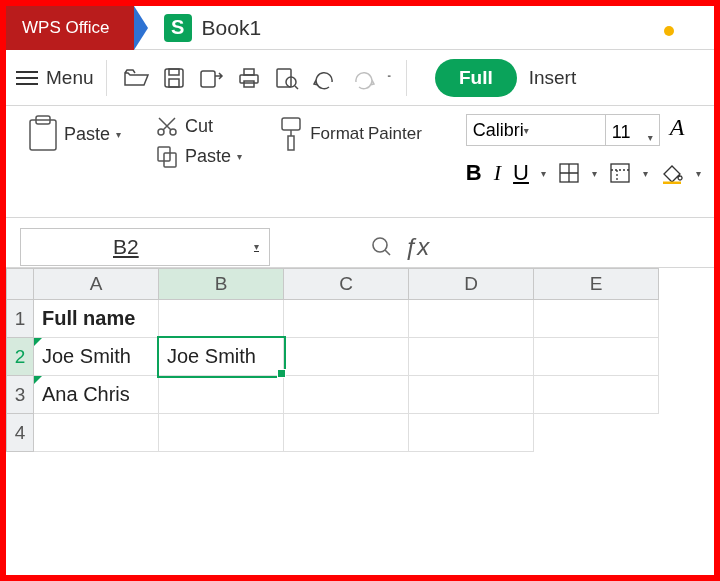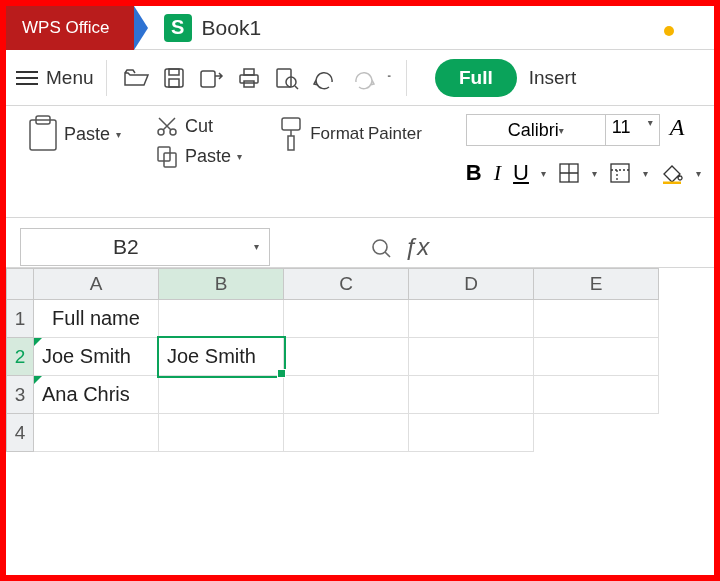--- a/index.html
+++ b/index.html
@@ -24,45 +24,45 @@
   .qat-btn { padding: 3px; cursor: pointer; }
   .tab-area { display: flex; align-items: center; gap: 12px; margin-left: 16px; }
   .home-tab { background: #0aa35a; color: #fff; padding: 8px 24px; border-radius: 22px; font-size: 19px; font-weight: bold; }
   .plain-tab { font-size: 19px; color: #333; }
   
   .ribbon-tools { display: flex; align-items: flex-start; padding: 8px 0 12px 0; height: 112px; gap: 8px; }
   .tool-group { display: flex; flex-direction: column; gap: 6px; padding: 0 6px; }
   .tool-col { display: flex; align-items: center; justify-content: center; gap: 4px; padding: 0 20px; font-size: 17px; color: #333; }
   .tool-row { display: flex; align-items: center; gap: 6px; font-size: 18px; color: #333; }
   .ribbon-tools .sep { width: 1px; height: 86px; background: #dcdcdc; align-self: center; }
-  .font-name { width: 140px; height: 32px; border: 1px solid #c6c6c6; padding: 2px 6px; font-size: 18px; display: flex; align-items: center; justify-content: center; }
-  .font-size { width: 54px; height: 32px; border: 1px solid #c6c6c6; border-left: none; padding: 2px 6px; font-size: 18px; display: flex; align-items: flex-start; justify-content: space-between; }
+  .font-name { width: 140px; height: 32px; border: 1px solid #c6c6c6; padding: 2px 6px; font-size: 18px; display: flex; align-items: center; justify-content: flex-start; }
+  .font-size { width: 54px; height: 32px; border: 1px solid #c6c6c6; border-left: none; padding: 2px 6px; font-size: 18px; display: flex; align-items: flex-end; justify-content: space-between; }
   .font-controls { display: flex; }
   .font-row2 { display: flex; gap: 12px; align-items: center; margin-top: 8px; }
   .font-row2 svg { stroke: #333; }
   .tri { font-size: 10px; color: #555; }
   
   .namebox-row { display: flex; align-items: center; height: 50px; border-bottom: 1px solid #d6d6d6; padding: 14px 4px 6px 4px; }
-  .namebox { width: 250px; height: 38px; border: 1px solid #c6c6c6; display: flex; align-items: center; justify-content: space-between; padding: 0 10px 0 92px; font-size: 21px; color: #333; margin-left: 10px; }
-  .fx-area { display: flex; align-items: flex-end; gap: 10px; margin-left: 100px; position: relative; }
+  .namebox { width: 250px; height: 38px; border: 1px solid #c6c6c6; display: flex; align-items: center; justify-content: space-between; padding: 0 10px 0 92px; font-size: 21px; color: #333; margin-left: 10px; text-decoration: underline; }
+  .fx-area { display: flex; align-items: center; gap: 10px; margin-left: 100px; position: relative; }
   .fx-label { font-size: 24px; font-style: italic; color: #555; }
   .formula-box { font-size: 21px; color: #333; padding: 4px 18px; position: relative; }
   .red-ellipse { position: absolute; border: 4px solid #e21a1a; border-radius: 50%; width: 188px; height: 56px; left: -10px; top: -10px; pointer-events: none; transform: rotate(-2deg); }
   
   .grid-area { display: flex; }
   .corner { width: 28px; height: 32px; background: #eef0f2; border: 1px solid #c8c8c8; }
   .col-headers { display: flex; }
   .col-h { width: 125px; height: 32px; background: #eef0f2; border: 1px solid #c8c8c8; border-left: none; display: flex; align-items: center; justify-content: center; font-size: 19px; color: #555; }
   .col-h.sel { background: #d6eadd; }
   .rows { display: flex; flex-direction: column; }
   .row { display: flex; }
   .row-h { width: 28px; height: 38px; background: #eef0f2; border: 1px solid #c8c8c8; border-top: none; display: flex; align-items: center; justify-content: center; font-size: 19px; color: #555; }
   .row-h.sel { background: #d6eadd; color: #0aa35a; }
   .cell { width: 125px; height: 38px; border: 1px solid #dedede; border-left: none; border-top: none; padding: 4px 8px; font-size: 20px; color: #222; display: flex; align-items: center; overflow: visible; white-space: nowrap; position: relative; }
-  .cell.bold { font-weight: normal; justify-content: center; }
+  .cell.bold { font-weight: bold; }
   .cell.marker::before { content:""; position:absolute; left:0; top:0; width:0; height:0; border-top:8px solid #0aa35a; border-right:8px solid transparent; }
   .cell.active { outline: 2px solid #0aa35a; z-index: 2; }
   .cell.active::after { content:""; position:absolute; right:-3px; bottom:-3px; width:7px; height:7px; background:#0aa35a; border:1px solid #fff; }
   
   svg { display: block; }
 </style>
 </head>
 <body>
 
 <div class="titlebar border-sep">

